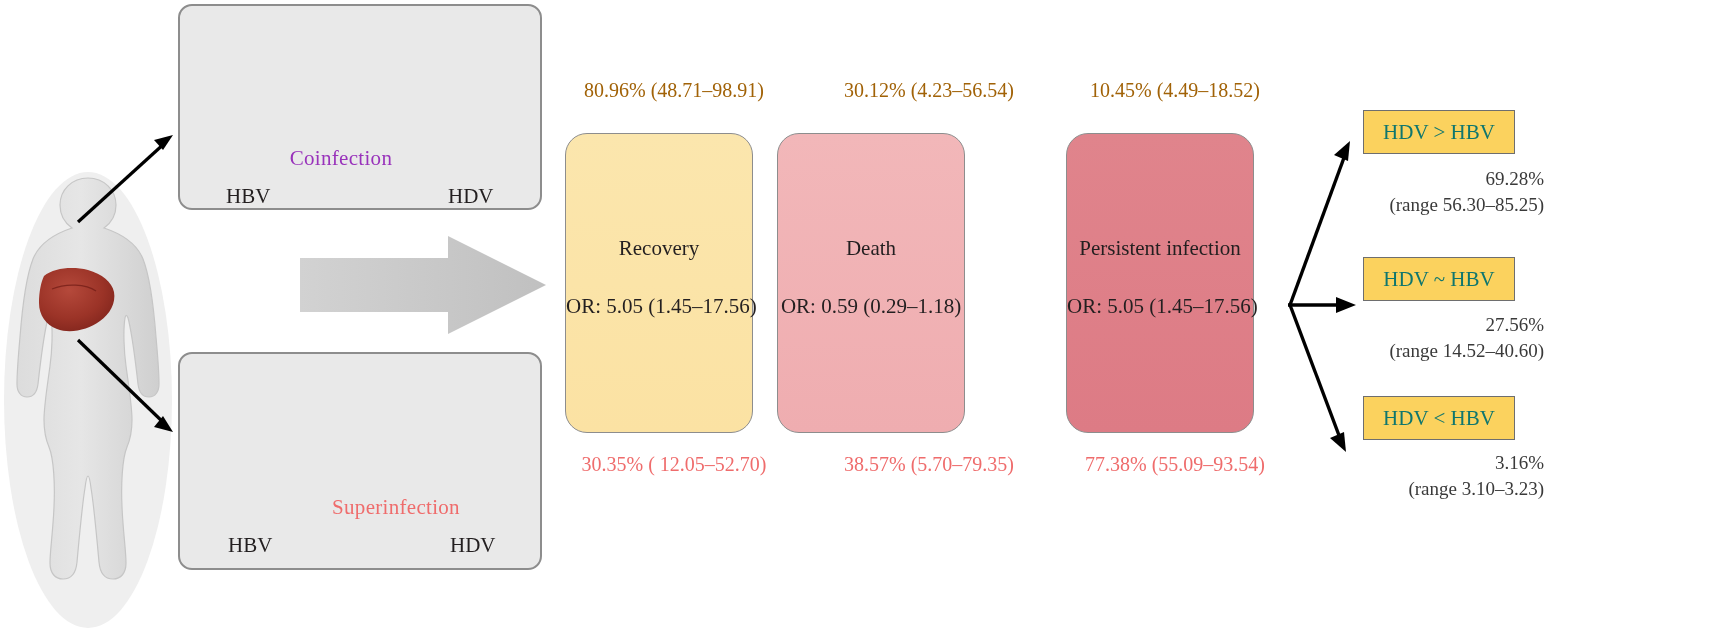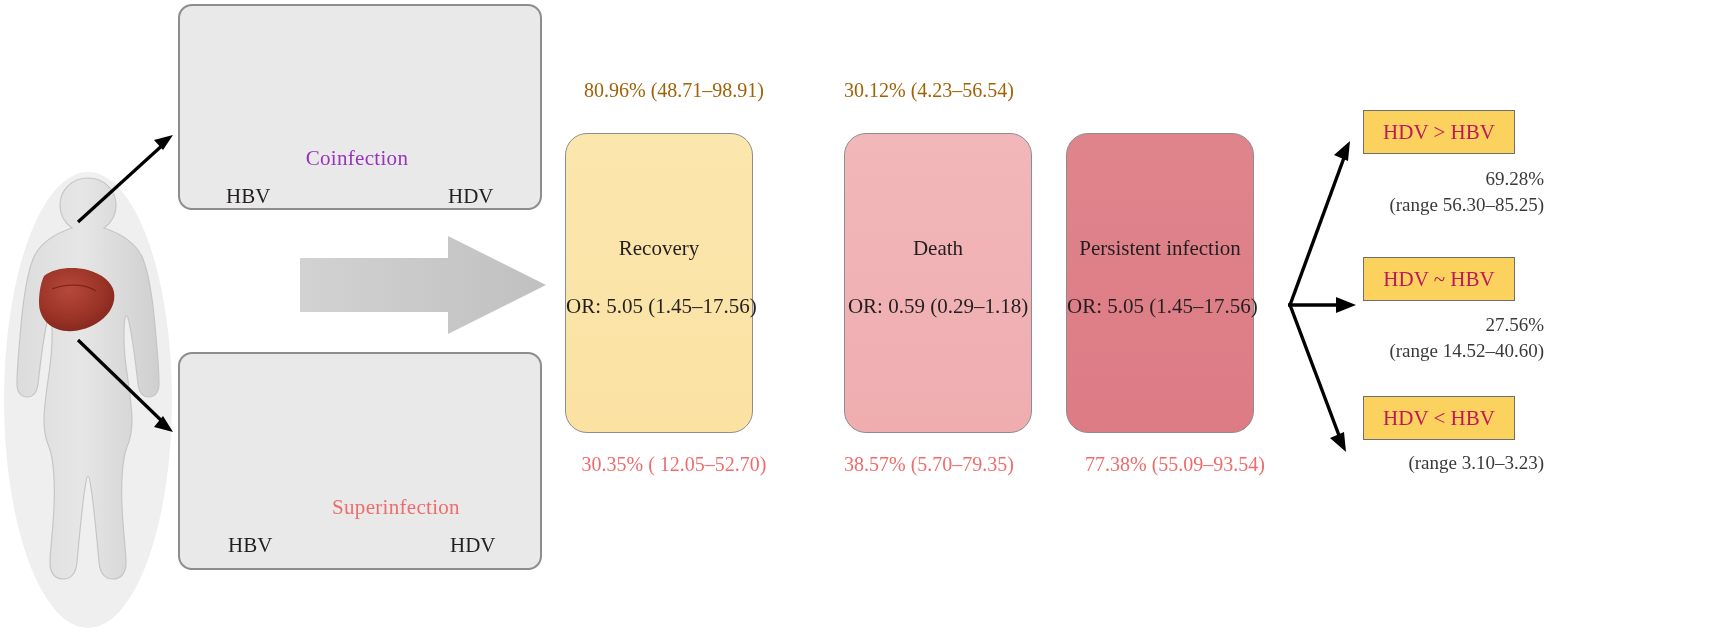--- a/index.html
+++ b/index.html
@@ -65,21 +65,21 @@
   .outcome {
     position: absolute;
     top: 133px;
     width: 188px;
     height: 300px;
     border: 1px solid #8d8d8d;
     border-radius: 22px;
     box-sizing: border-box;
   }
   .outcome-recovery { left: 565px;  background: linear-gradient(180deg,#fbe6ad 0%, #fbe2a3 100%); }
-  .outcome-death    { left: 844px;  background: linear-gradient(180deg,#f2b7b9 0%, #efadb0 100%); text-decoration: underline; }
+  .outcome-death    { left: 777px;  background: linear-gradient(180deg,#f2b7b9 0%, #efadb0 100%); text-decoration: underline; }
   .outcome-persist  { left: 1066px; background: linear-gradient(180deg,#e0848c 0%, #dd7b85 100%); }
 
   .outcome-title {
     position: absolute;
     width: 100%;
     text-align: center;
     top: 102px;
     font-size: 21px;
     color: #231f20;
   }
@@ -119,21 +119,21 @@
   .cmp-box {
     position: absolute;
     width: 152px;
     height: 44px;
     background: #fbd25e;
     border: 1px solid #6e6e6e;
     box-sizing: border-box;
     text-align: center;
     line-height: 42px;
     font-size: 21px;
-    color: #be185d;
+    color: #0f766e;
   }
   .cmp-1 { left: 1363px; top: 110px; }
   .cmp-2 { left: 1363px; top: 257px; }
   .cmp-3 { left: 1363px; top: 396px; }
 
   .cmp-stat {
     position: absolute;
     width: 210px;
     left: 1334px;
     text-align: right;
@@ -378,21 +378,21 @@
     </g>
     <g>
       <line x1="1290" y1="305" x2="1340" y2="438" stroke="#000" stroke-width="3.4"></line>
       <polygon points="1346,452 1344,432 1330,438" fill="#000"></polygon>
     </g>
   </svg>
 
   <div class="virus-panel panel-coinfection"></div>
   <div class="virus-panel panel-superinfection"></div>
 
-  <div class="panel-type-label label-coinf" style="left:188px; width:338px;">Coinfection</div>
+  <div class="panel-type-label label-coinf" style="left:172px; width:338px;">Coinfection</div>
   <div class="virus-name" style="left:226px; top:184px;">HBV</div>
   <div class="virus-name" style="left:448px; top:184px;">HDV</div>
 
   <div class="panel-type-label label-superinf" style="left:178px; width:364px;margin-left:36px;">Superinfection</div>
   <div class="virus-name" style="left:228px; top:533px;">HBV</div>
   <div class="virus-name" style="left:450px; top:533px;">HDV</div>
 
   <div class="stat-top col-1">80.96% (48.71–98.91)</div>
   <div class="outcome outcome-recovery">
     <div class="outcome-title">Recovery</div>
@@ -400,36 +400,38 @@
   </div>
   <div class="stat-bottom col-1">30.35% ( 12.05–52.70)</div>
 
   <div class="stat-top col-2">30.12% (4.23–56.54)</div>
   <div class="outcome outcome-death">
     <div class="outcome-title">Death</div>
     <div class="outcome-or">OR: 0.59 (0.29–1.18)</div>
   </div>
   <div class="stat-bottom col-2">38.57% (5.70–79.35)</div>
 
+  <div class="stat-top col-3">10.45% (4.49–18.52)</div>
   <div class="outcome outcome-persist">
     <div class="outcome-title">Persistent infection</div>
     <div class="outcome-or">OR: 5.05 (1.45–17.56)</div>
   </div>
   <div class="stat-bottom col-3">77.38% (55.09–93.54)</div>
 
   <div class="cmp-box cmp-1">HDV &gt; HBV</div>
   <div class="cmp-stat cmp-stat-1">
     <div>69.28%</div>
     <div>(range 56.30–85.25)</div>
   </div>
 
   <div class="cmp-box cmp-2">HDV ~ HBV</div>
   <div class="cmp-stat cmp-stat-2">
     <div>27.56%</div>
     <div>(range 14.52–40.60)</div>
   </div>
 
   <div class="cmp-box cmp-3">HDV &lt; HBV</div>
   <div class="cmp-stat cmp-stat-3">
+    <div>3.16%</div>
     <div>(range 3.10–3.23)</div>
   </div>
 
 </div>
 
 </body></html>

